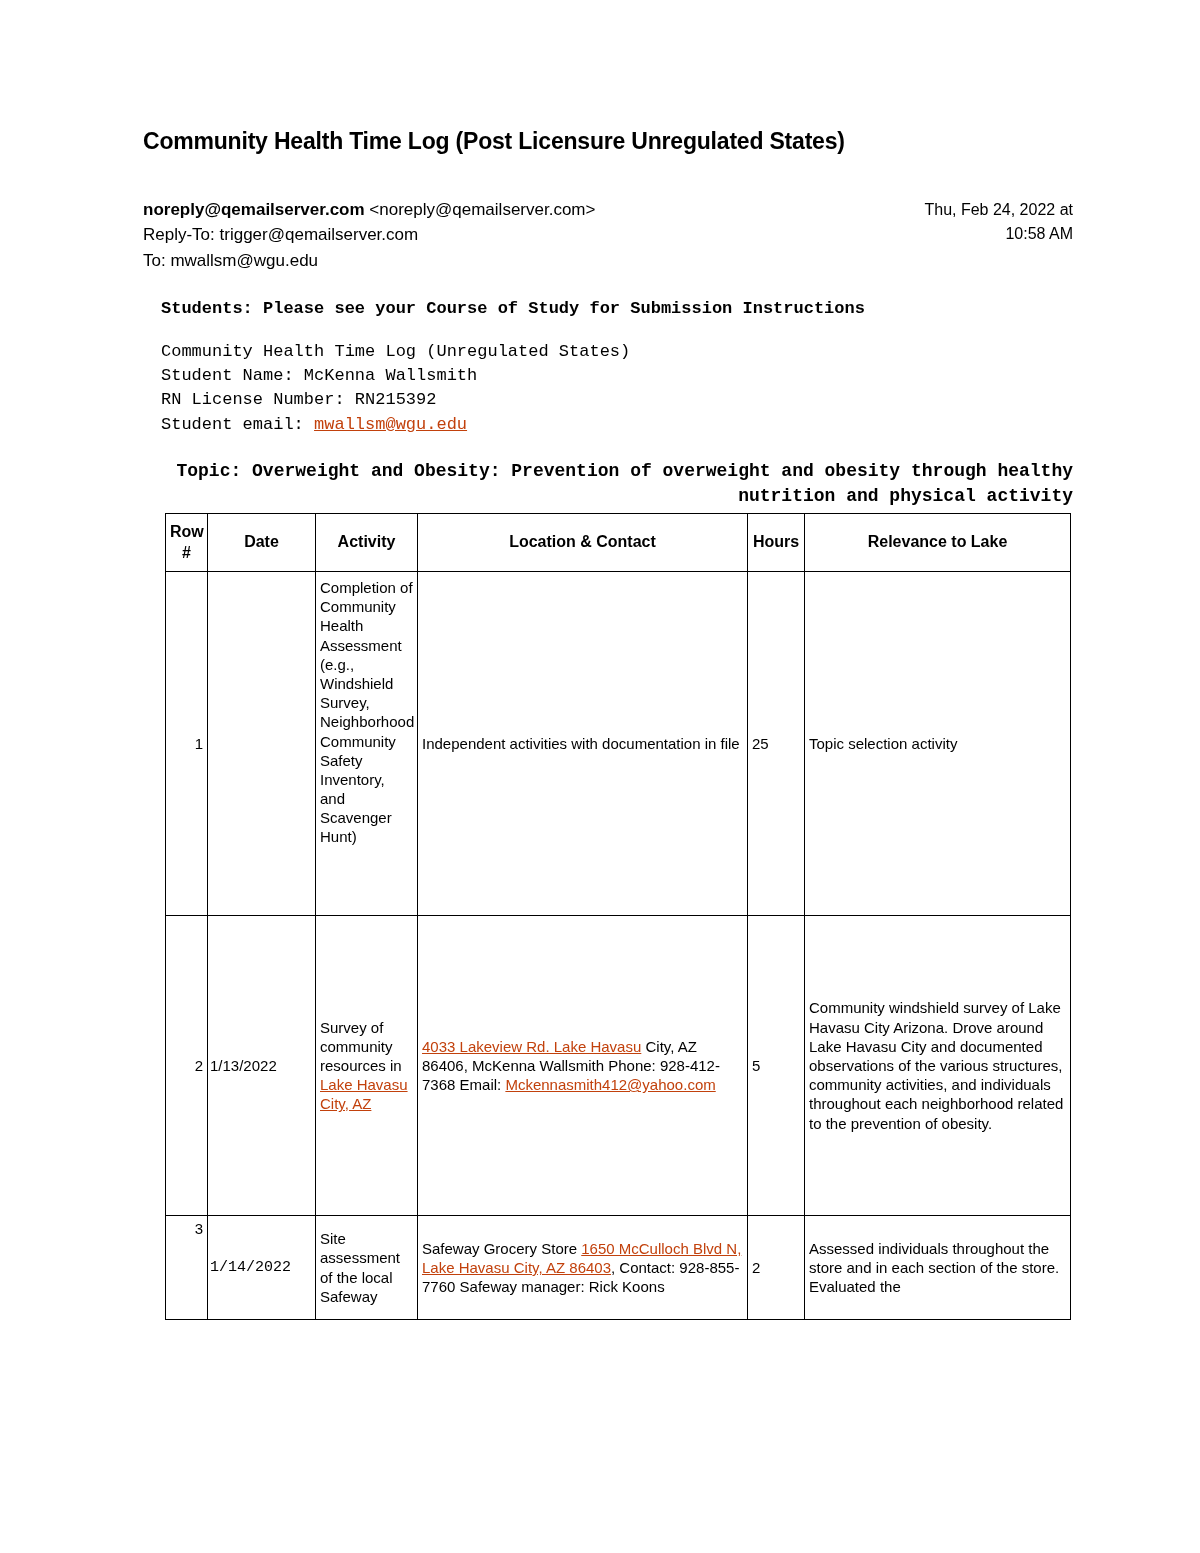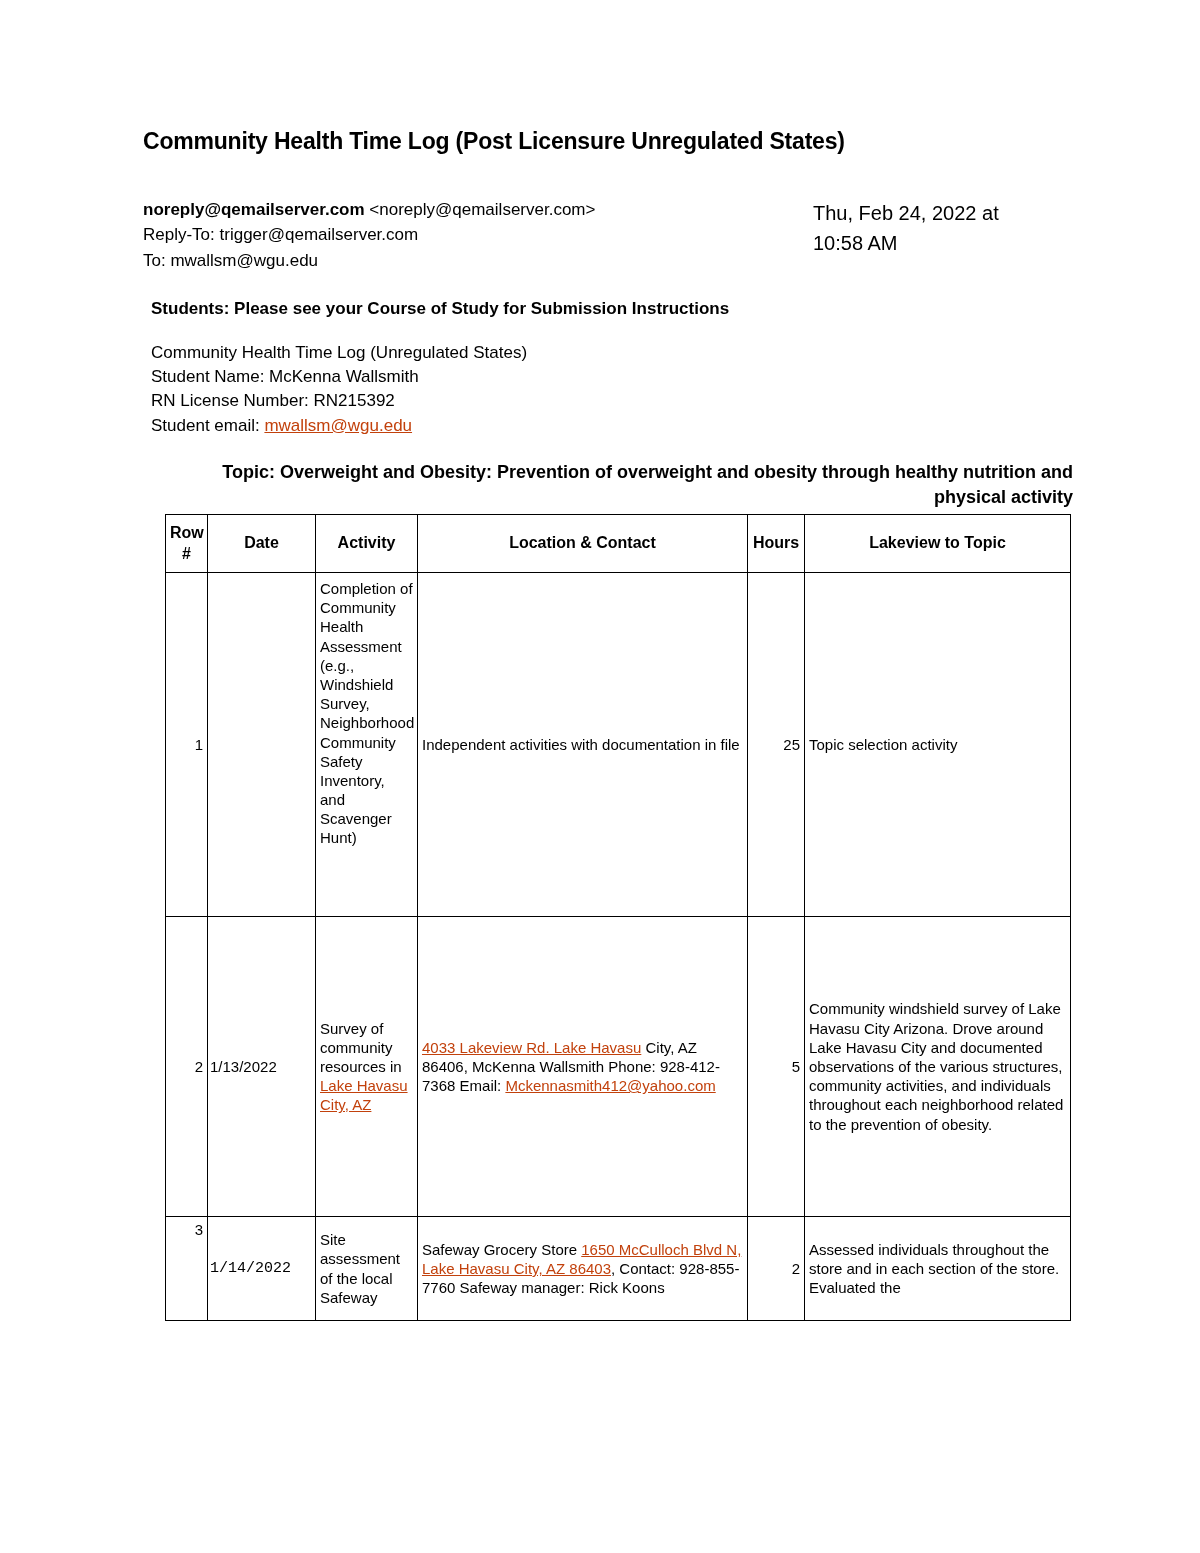--- a/index.html
+++ b/index.html
@@ -46,31 +46,33 @@
   .sender-name {
     font-weight: bold;
   }
   .sender-email {
     font-weight: normal;
   }
   .date-block {
     position: absolute;
     right: 0;
     top: 0;
-    font-size: 20px;
+    text-align: right;
+    font-size: 16px;
     line-height: 1.5;
     width: 260px;
   }
   .reply-line, .to-line {
     font-size: 17px;
     line-height: 1.5;
   }
   .body-block {
     margin-top: 26px;
-    margin-left: 8px;
+    margin-left: 18px;
+    font-family: Liberation Mono, monospace;
   }
   .instructions {
     font-size: 17px;
     font-weight: bold;
     margin-bottom: 22px;
   }
   .info-lines {
     font-size: 17px;
     line-height: 1.42;
   }
@@ -106,21 +108,21 @@
     padding: 8px 4px;
   }
   th.c-row { width: 42px; text-align: left; }
   th.c-date { width: 108px; }
   th.c-act { width: 100px; }
   th.c-loc { width: 330px; }
   th.c-hours { width: 57px; }
   th.c-rel { width: 248px; }
 
   td.num { text-align: right; vertical-align: bottom; padding-bottom: 5px;}
-  td.hours { text-align: right; }
+  td.hours { text-align: left; }
   td.top { vertical-align: top; }
   td.mid { vertical-align: middle; }
   .r1-activity {
     line-height: 1.33;
     font-size: 15px;
   }
   .r2-activity { line-height: 1.6; font-size: 15px; }
   .r2-loc { line-height: 1.45; font-size: 15px; }
   .r2-rel { line-height: 1.55; font-size: 15px; }
   .r3 { line-height: 1.6; font-size: 15px; }
@@ -168,21 +170,21 @@
           <col style="width:57px">
           <col style="width:266px">
       </colgroup>
       <thead>
         <tr>
           <th class="c-row">Row #</th>
           <th class="c-date">Date</th>
           <th class="c-act">Activity</th>
           <th class="c-loc">Location &amp; Contact</th>
           <th class="c-hours">Hours</th>
-          <th class="c-rel">Lakeview to Topic</th>
+          <th class="c-rel">Relevance to Lake</th>
         </tr>
       </thead>
       <tbody>
         <tr style="height:344px">
           <td class="num">1</td>
           <td class="mid"></td>
           <td class="top r1-activity" style="vertical-align:top; padding-top:6px;margin-top:40px;">Completion of Community Health Assessment (e.g., Windshield Survey, Neighborhood Community Safety Inventory, and Scavenger Hunt)</td>
           <td class="mid">Independent activities with documentation in file</td>
           <td class="mid hours">25</td>
           <td class="mid">Topic selection activity</td>

